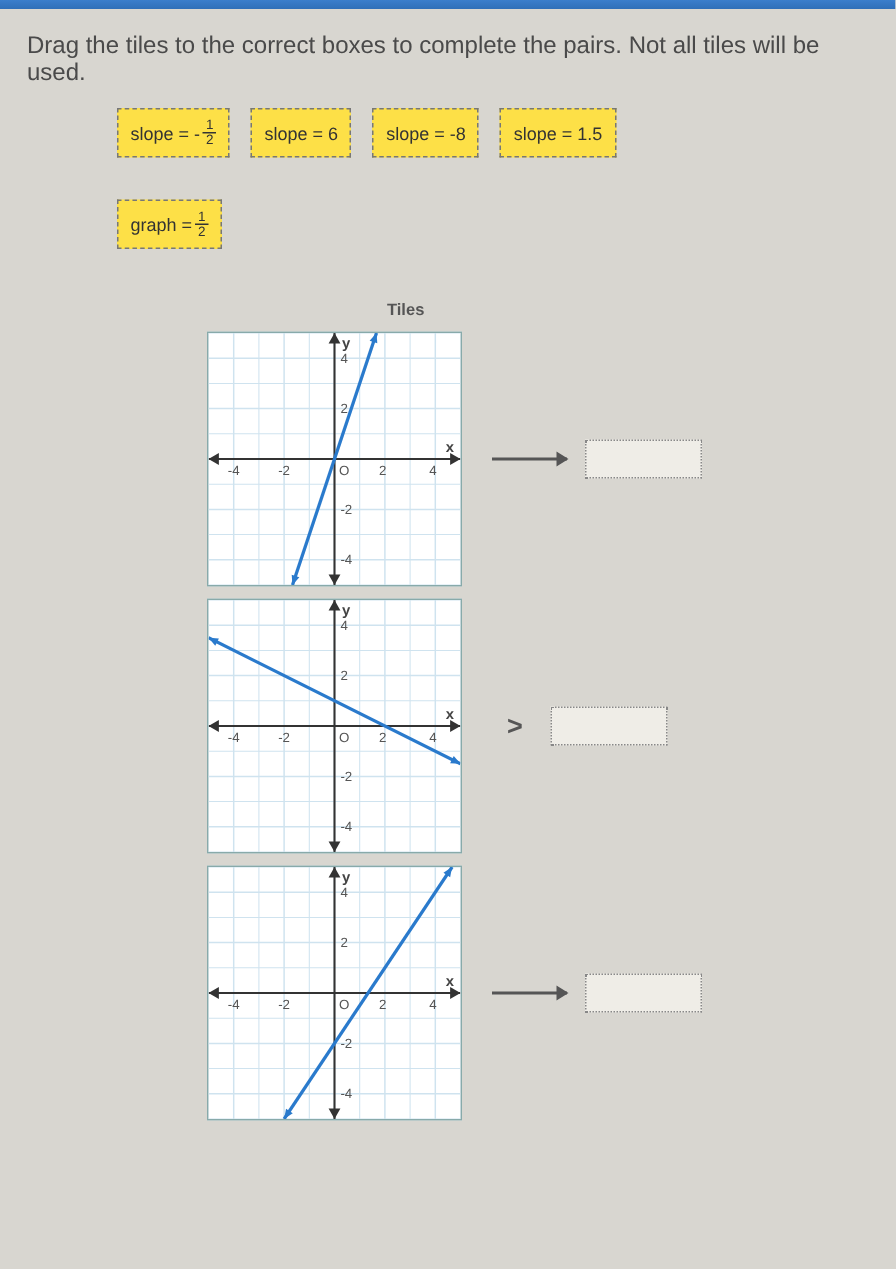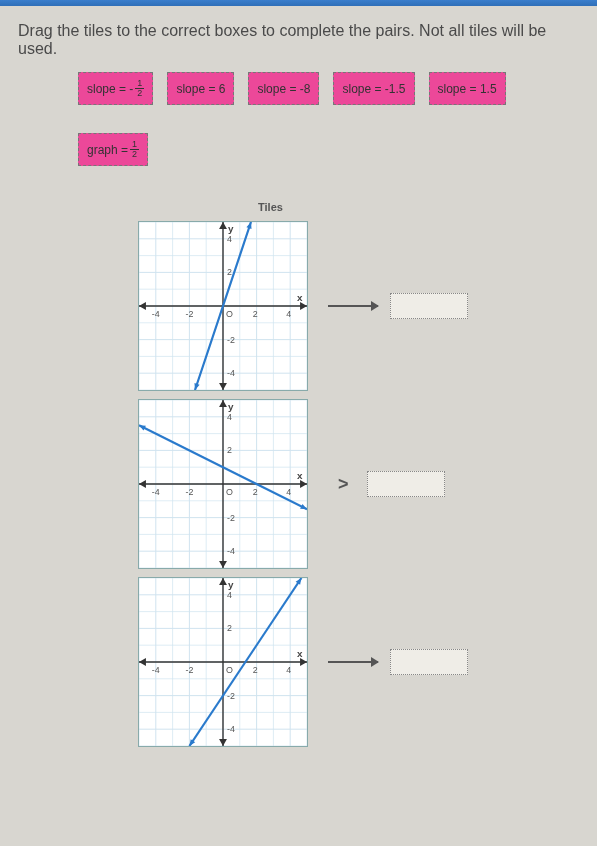--- a/index.html
+++ b/index.html
@@ -23,21 +23,21 @@
   .instr2 { font-size: 12px; color: #4a4a4a; margin-bottom: 22px; }
   .tiles-row {
     display: flex;
     gap: 14px;
     flex-wrap: wrap;
     margin-left: 60px;
     margin-bottom: 35px;
   }
   .tile {
     border: 1px dashed #777;
-    background: #ec4899;
+    background: #fde047;
     padding: 6px 8px;
     font-size: 12px;
     color: #333;
     cursor: move;
     display: inline-flex;
     align-items: center;
     line-height: 1;
   }
   .tile .frac {
     display: inline-flex;
@@ -113,23 +113,20 @@
       <span class="frac">
         <span class="n">1</span>
         <span class="d">2</span>
       </span>
     </div>
     <div class="tile">
       <span>slope = 6</span>
     </div>
     <div class="tile">
       <span>slope = -8</span>
-    </div>
-    <div class="tile">
-      <span>slope = -1.5</span>
     </div>
     <div class="tile">
       <span>slope = 1.5</span>
     </div>
     <div style="flex-basis:100%;height:0"></div>
     <div class="tile">
       <span>graph = </span>
       <span class="frac">
         <span class="n">1</span>
         <span class="d">2</span>

